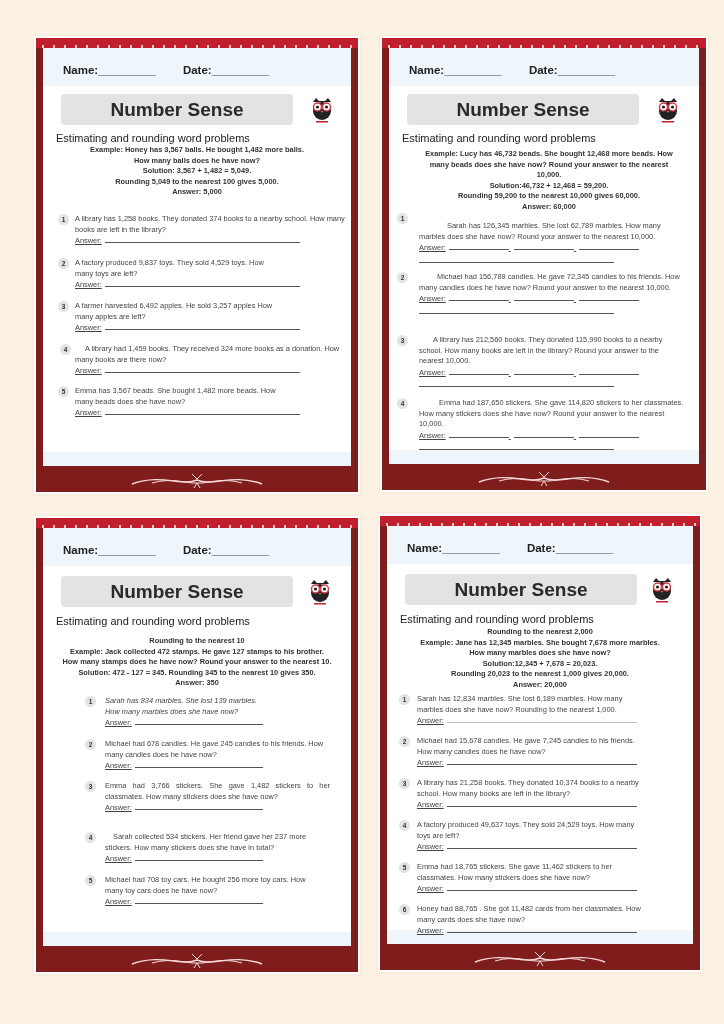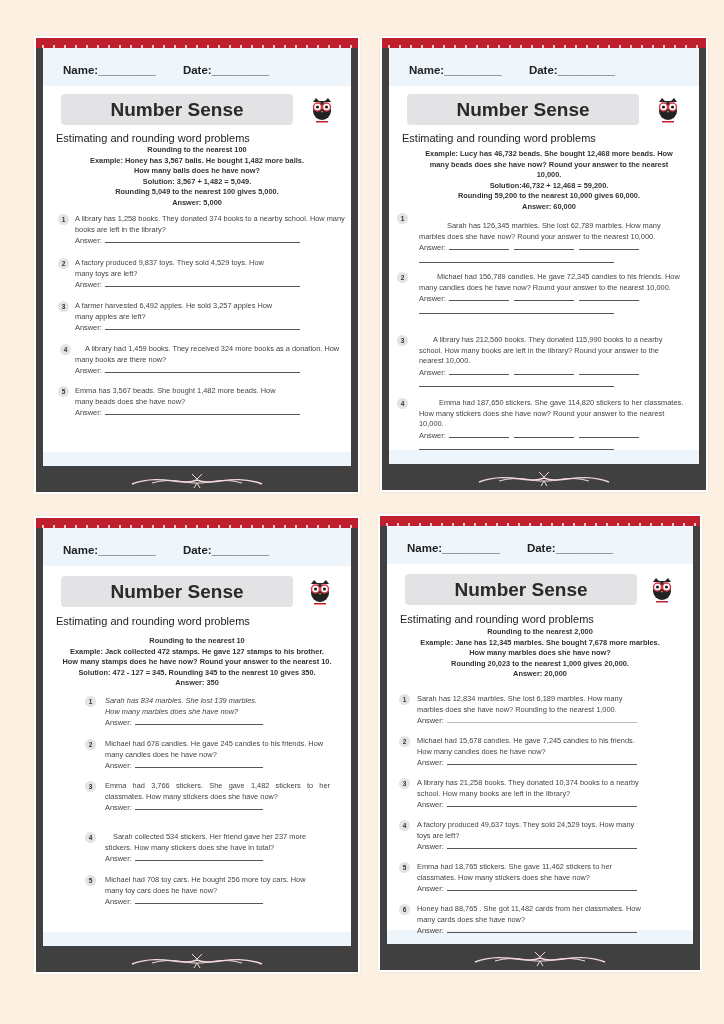--- a/index.html
+++ b/index.html
@@ -4,21 +4,21 @@
 <style>
   html, body { margin:0; padding:0; }
   body {
     width:724px; height:1024px; background:#fdf1e4; position:relative; overflow:hidden;
     font-family:"Liberation Sans", sans-serif; color:#222;
   }
   .sheet {
     position:absolute; background:#fff; box-shadow:0 0 3px rgba(0,0,0,0.08);
   }
   .frame {
-    position:absolute; left:2px; top:2px; right:2px; bottom:2px; background:#404040;
+    position:absolute; left:2px; top:2px; right:2px; bottom:2px; background:#7f1d1d;
   }
   .scallop {
     position:absolute; left:0; right:0; top:0; height:10px;
     background:
       radial-gradient(circle at 50% 100%, #fff 3px, transparent 3.5px) 0 0/11px 10px repeat-x,
       #c0202e;
   }
   .scallop::after {
     content:""; position:absolute; left:0; right:0; bottom:0; height:3px;
     background:repeating-linear-gradient(90deg,#c0202e 0 6px,#f3c6c9 6px 8px,#c0202e 8px 11px);
@@ -49,21 +49,21 @@
     line-height:10.5px; color:#333;
   }
   .q {
     position:absolute; font-size:7.4px; line-height:10.6px; color:#444;
   }
   .q .num {
     position:absolute; width:11px; height:11px; border-radius:50%; background:#e3e3e6;
     font-size:6.5px; font-weight:bold; text-align:center; line-height:11px; color:#333;
   }
   .q .text { display:block; }
-  .q .ans { display:block; }
+  .q .ans { display:block;text-decoration:underline; }
   .q .ans .line { display:inline-block; border-bottom:0.8px solid #555; vertical-align:baseline; height:7px; margin-left:3px; }
   .q .extra { display:block; border-bottom:0.8px solid #555; height:6px; margin-top:2px; }
 </style>
 </head>
 <body>
 
 <div class="sheet" style="left:34px;top:36px;width:326px;height:458px;">
   <div class="frame">
     <div class="scallop"></div>
     <div class="inner" style="height:418px;">
@@ -79,21 +79,20 @@
         <ellipse cx="13" cy="15" rx="9" ry="9" fill="#222"></ellipse>
         <circle cx="8.5" cy="11" r="4" fill="#fff" stroke="#d63a4a" stroke-width="1.5"></circle>
         <circle cx="17.5" cy="11" r="4" fill="#fff" stroke="#d63a4a" stroke-width="1.5"></circle>
         <circle cx="8.5" cy="11" r="1.6" fill="#222"></circle>
           <circle cx="17.5" cy="11" r="1.6" fill="#222"></circle>
         <path d="M12 15 L13 17 L14 15 Z" fill="#e8a33a"></path>
         <rect x="7" y="25" width="12" height="1.5" fill="#c0202e"></rect>
       </svg>
       <div class="subtitle" style="top:84px;">Estimating and rounding word problems</div>
       <div class="example" style="top:97px;">
-        <div>Rounding to the nearest 100</div>
         <div>Example: Honey has 3,567 balls. He bought 1,482 more balls.</div>
         <div>How many balls does he have now?</div>
         <div>Solution: 3,567 + 1,482 = 5,049.</div>
         <div>Rounding 5,049 to the nearest 100 gives 5,000.</div>
         <div>Answer: 5,000</div>
       </div>
       <div class="q" style="left:32px;top:166px;width:272px;">
         <span class="num" style="left:-17px;top:0;">1</span>
         <span class="text">A library has 1,258 books. They donated 374 books to a nearby school. How many books are left in the library?</span>
         <span class="ans"><span>Answer:</span><span class="line" style="width:195px;"></span></span>
@@ -270,20 +269,21 @@
         <circle cx="8.5" cy="11" r="1.6" fill="#222"></circle>
           <circle cx="17.5" cy="11" r="1.6" fill="#222"></circle>
         <path d="M12 15 L13 17 L14 15 Z" fill="#e8a33a"></path>
         <rect x="7" y="25" width="12" height="1.5" fill="#c0202e"></rect>
       </svg>
       <div class="subtitle" style="top:87px;">Estimating and rounding word problems</div>
       <div class="example" style="top:101px;">
         <div>Rounding to the nearest 2,000</div>
         <div>Example: Jane has 12,345 marbles. She bought 7,678 more marbles.</div>
         <div>How many marbles does she have now?</div>
+        <div>Solution:12,345 + 7,678 = 20,023.</div>
         <div>Rounding 20,023 to the nearest 1,000 gives 20,000.</div>
         <div>Answer: 20,000</div>
       </div>
       <div class="q" style="left:30px;top:168px;width:232px;">
         <span class="num" style="left:-18px;top:0;">1</span>
         <span class="text">Sarah has 12,834 marbles. She lost 6,189 marbles. How many marbles does she have now? Rounding to the nearest 1,000.</span>
         <span class="ans"><span>Answer:</span><span class="line" style="width:190px;border-color:#bbb;"></span></span>
       </div>
       <div class="q" style="left:30px;top:210px;width:232px;">
         <span class="num" style="left:-18px;top:0;">2</span>

